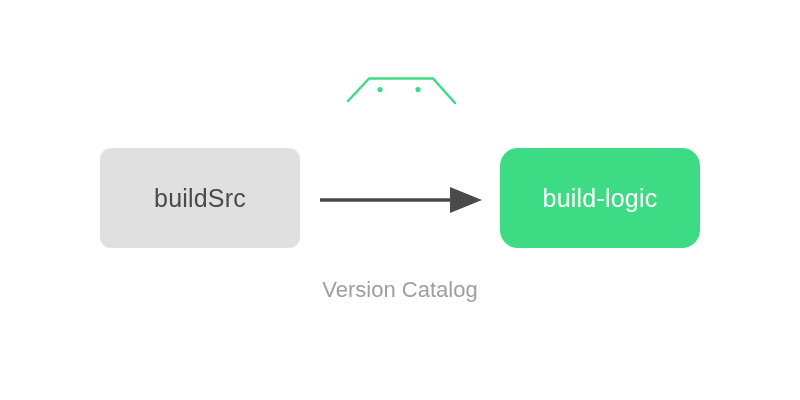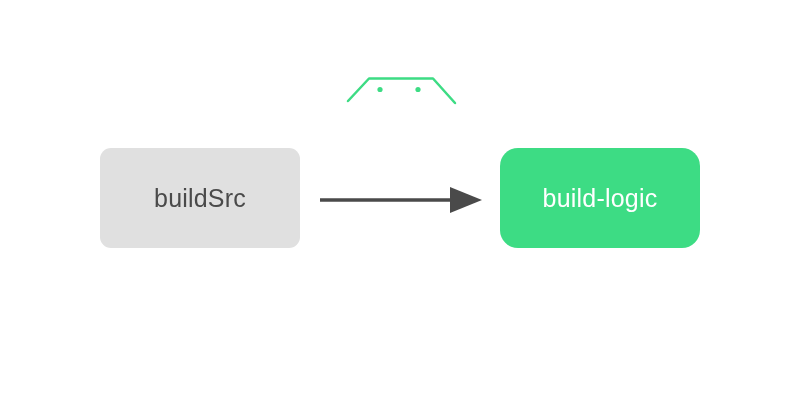--- a/index.html
+++ b/index.html
@@ -96,14 +96,15 @@
 
   <svg class="arrow-svg" viewBox="0 0 175 30" aria-hidden="true">
     <line class="arrow-line" x1="5" y1="15" x2="137" y2="15"></line>
     <polygon class="arrow-head" points="135,2 167,15 135,28"></polygon>
   </svg>
 
   <div class="node node-target">
     <span>build-logic</span>
   </div>
 
+  <div class="caption">Version Catalog</div>
 
 </div>
 
 </body></html>

